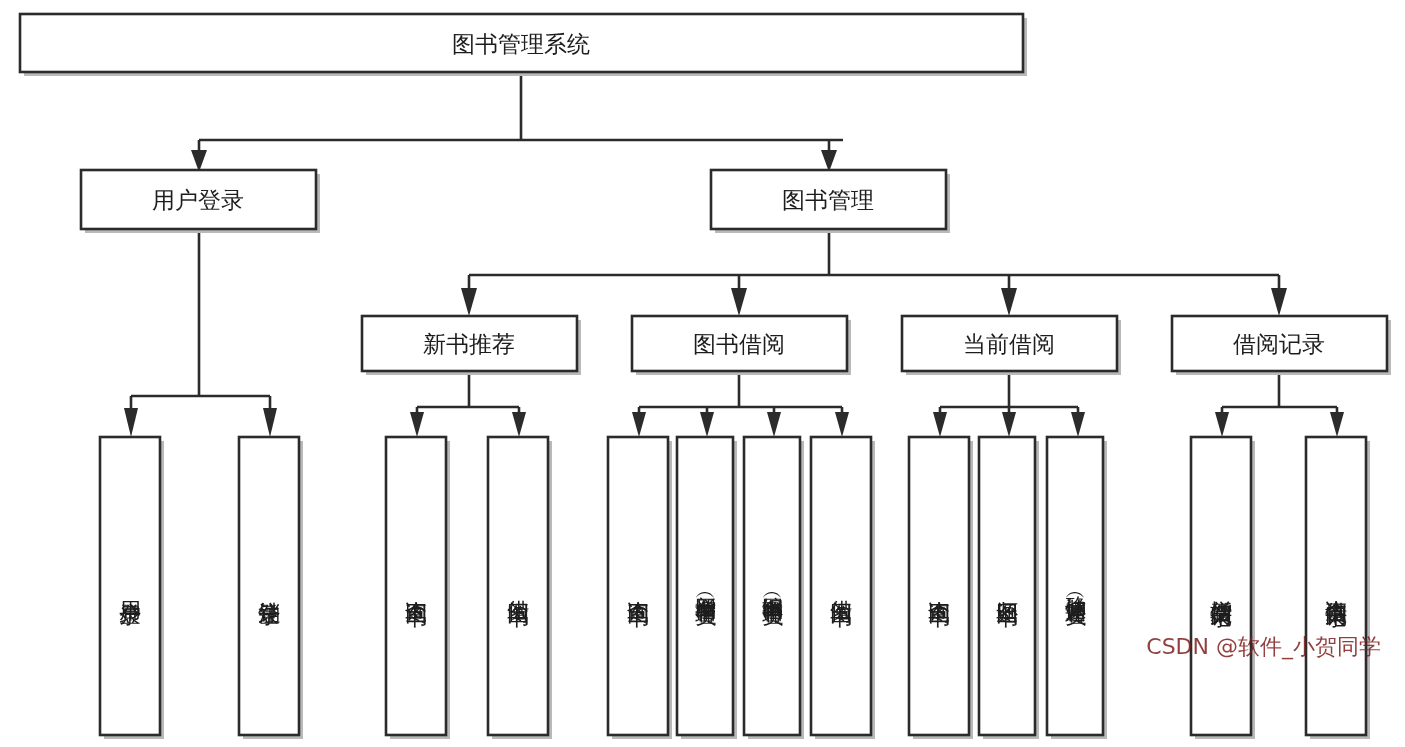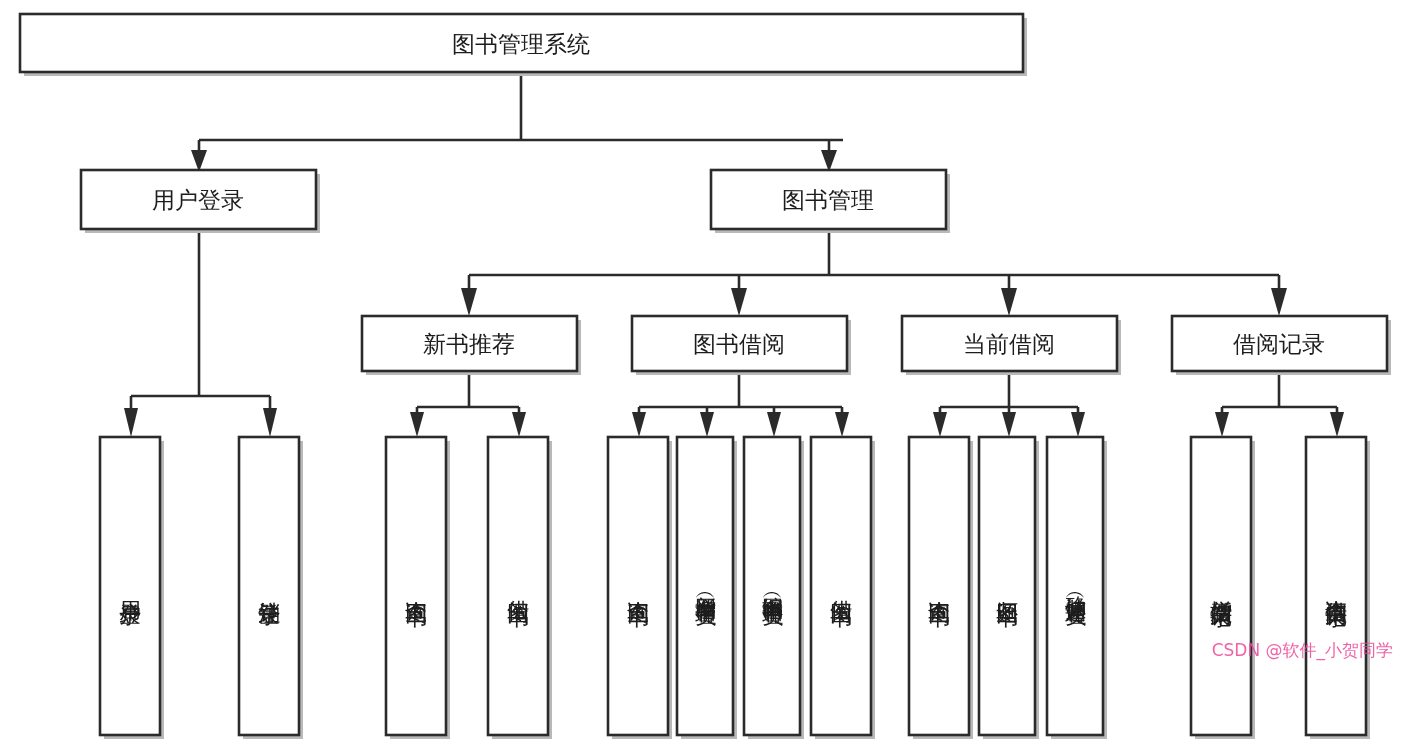--- a/index.html
+++ b/index.html
@@ -62,25 +62,25 @@
     color: #1d1d1d;
     letter-spacing: 1.5px;
     display: flex;
     align-items: center;
     justify-content: center;
     white-space: nowrap;
     pointer-events: none;
   }
   .watermark {
     position: absolute;
-    right: 12px;
+    right: 24px;
     bottom: 4px;
     font-family: "DejaVu Sans", "Liberation Sans", sans-serif;
-    font-size: 17px;
-    color: #ec4899;
+    font-size: 22px;
+    color: #7f1d1d;
     opacity: 0.85;
     white-space: nowrap;
   }
 </style>
 </head>
 <body>
 
 <div id="diagram-root">
 
   <svg id="flow-svg" viewBox="0 0 1405 747">

